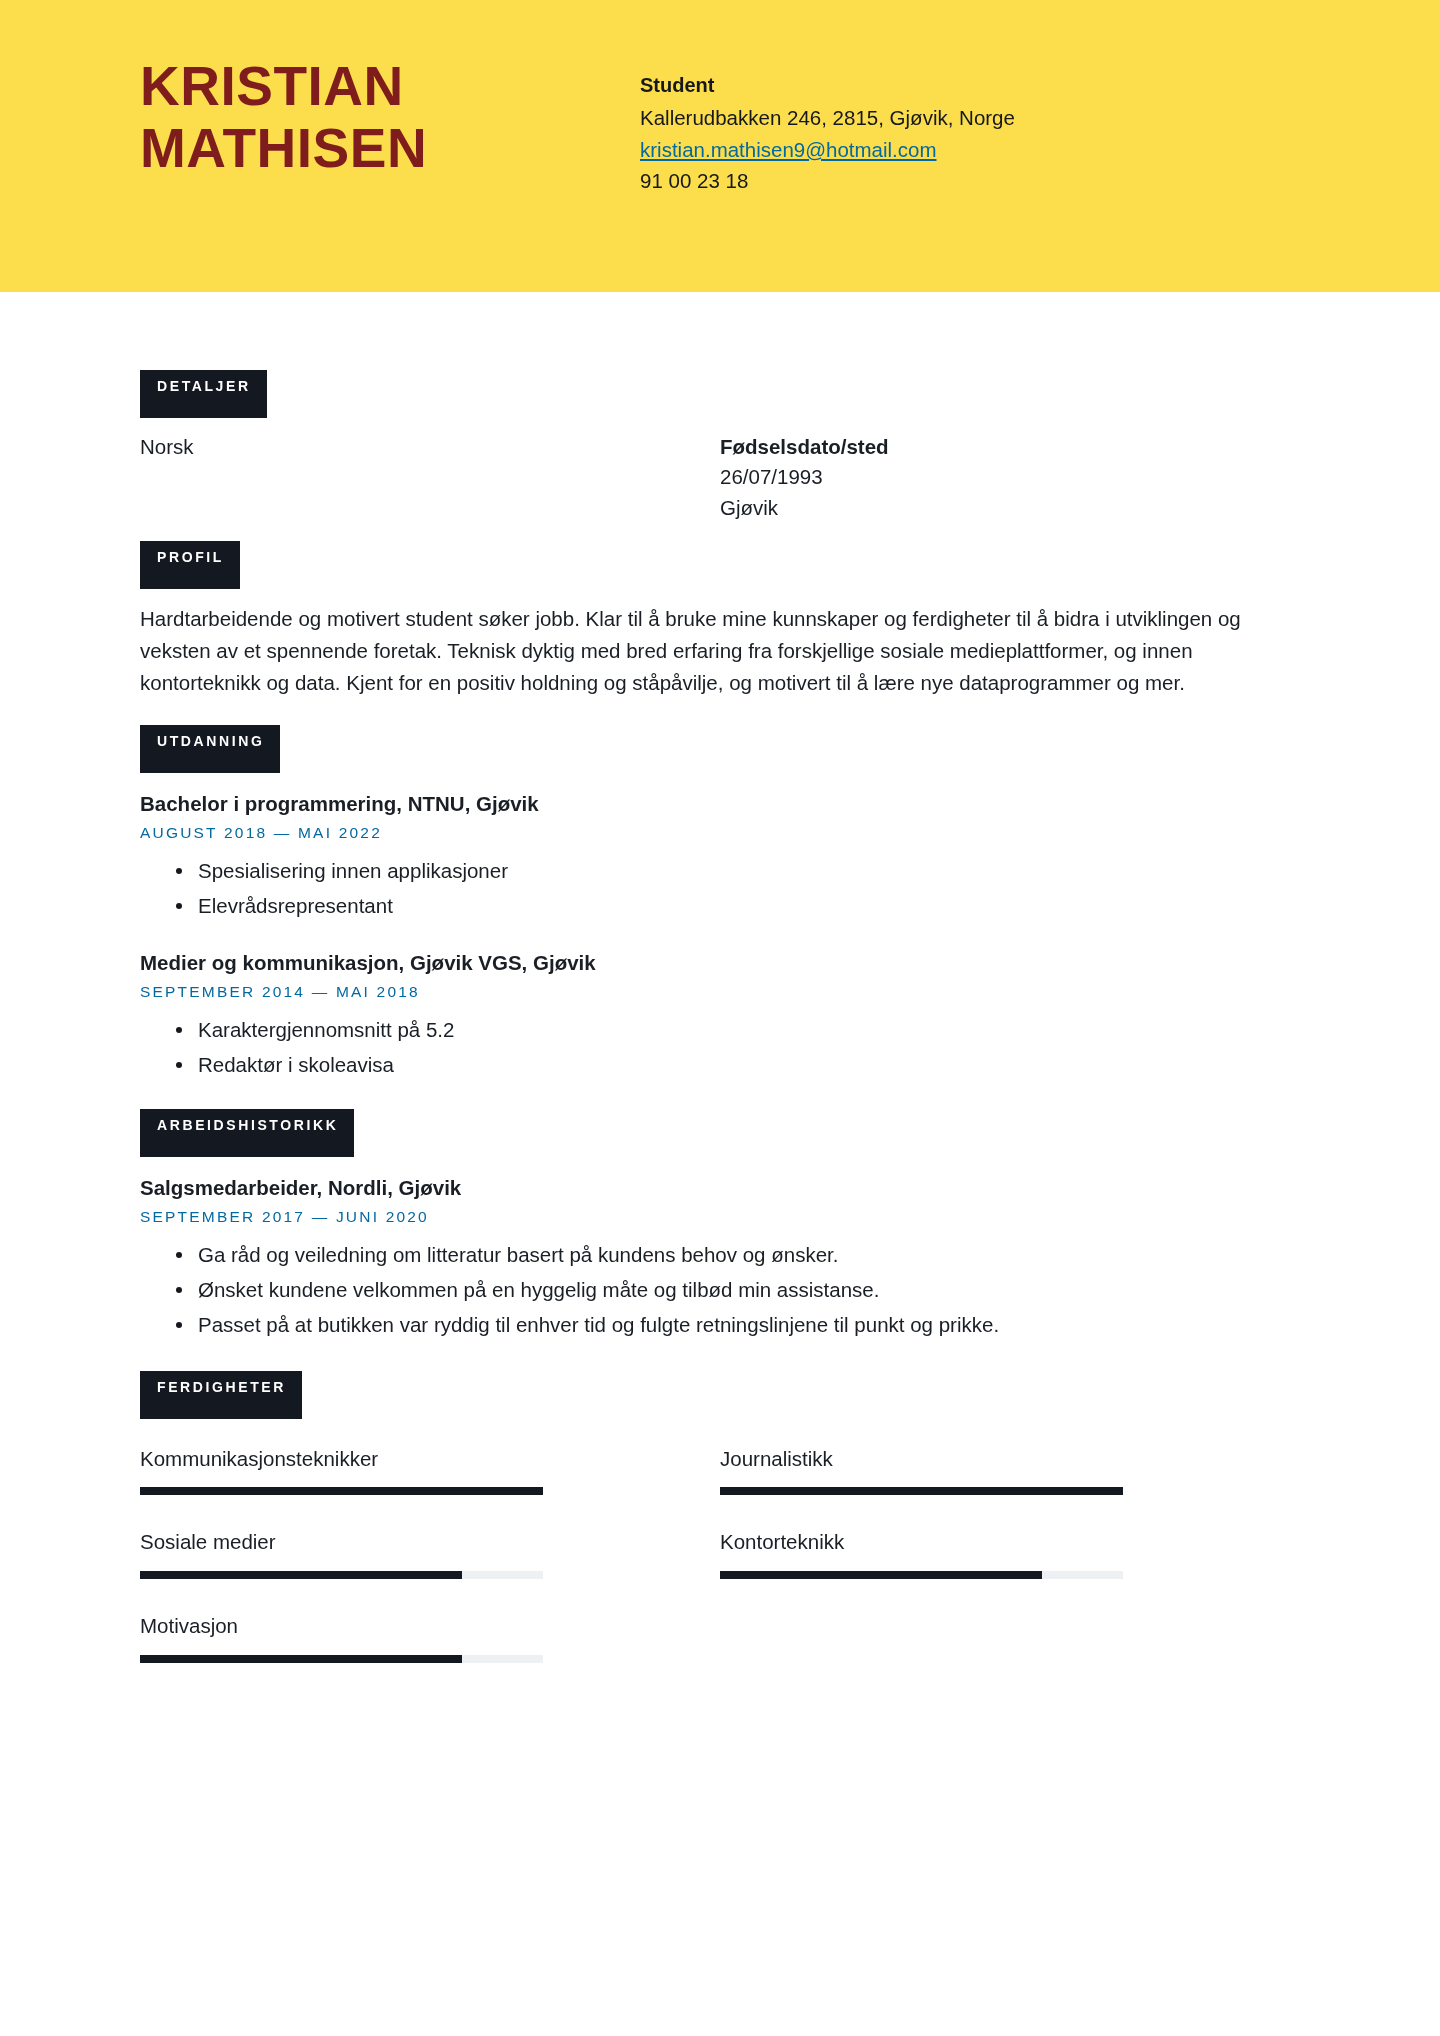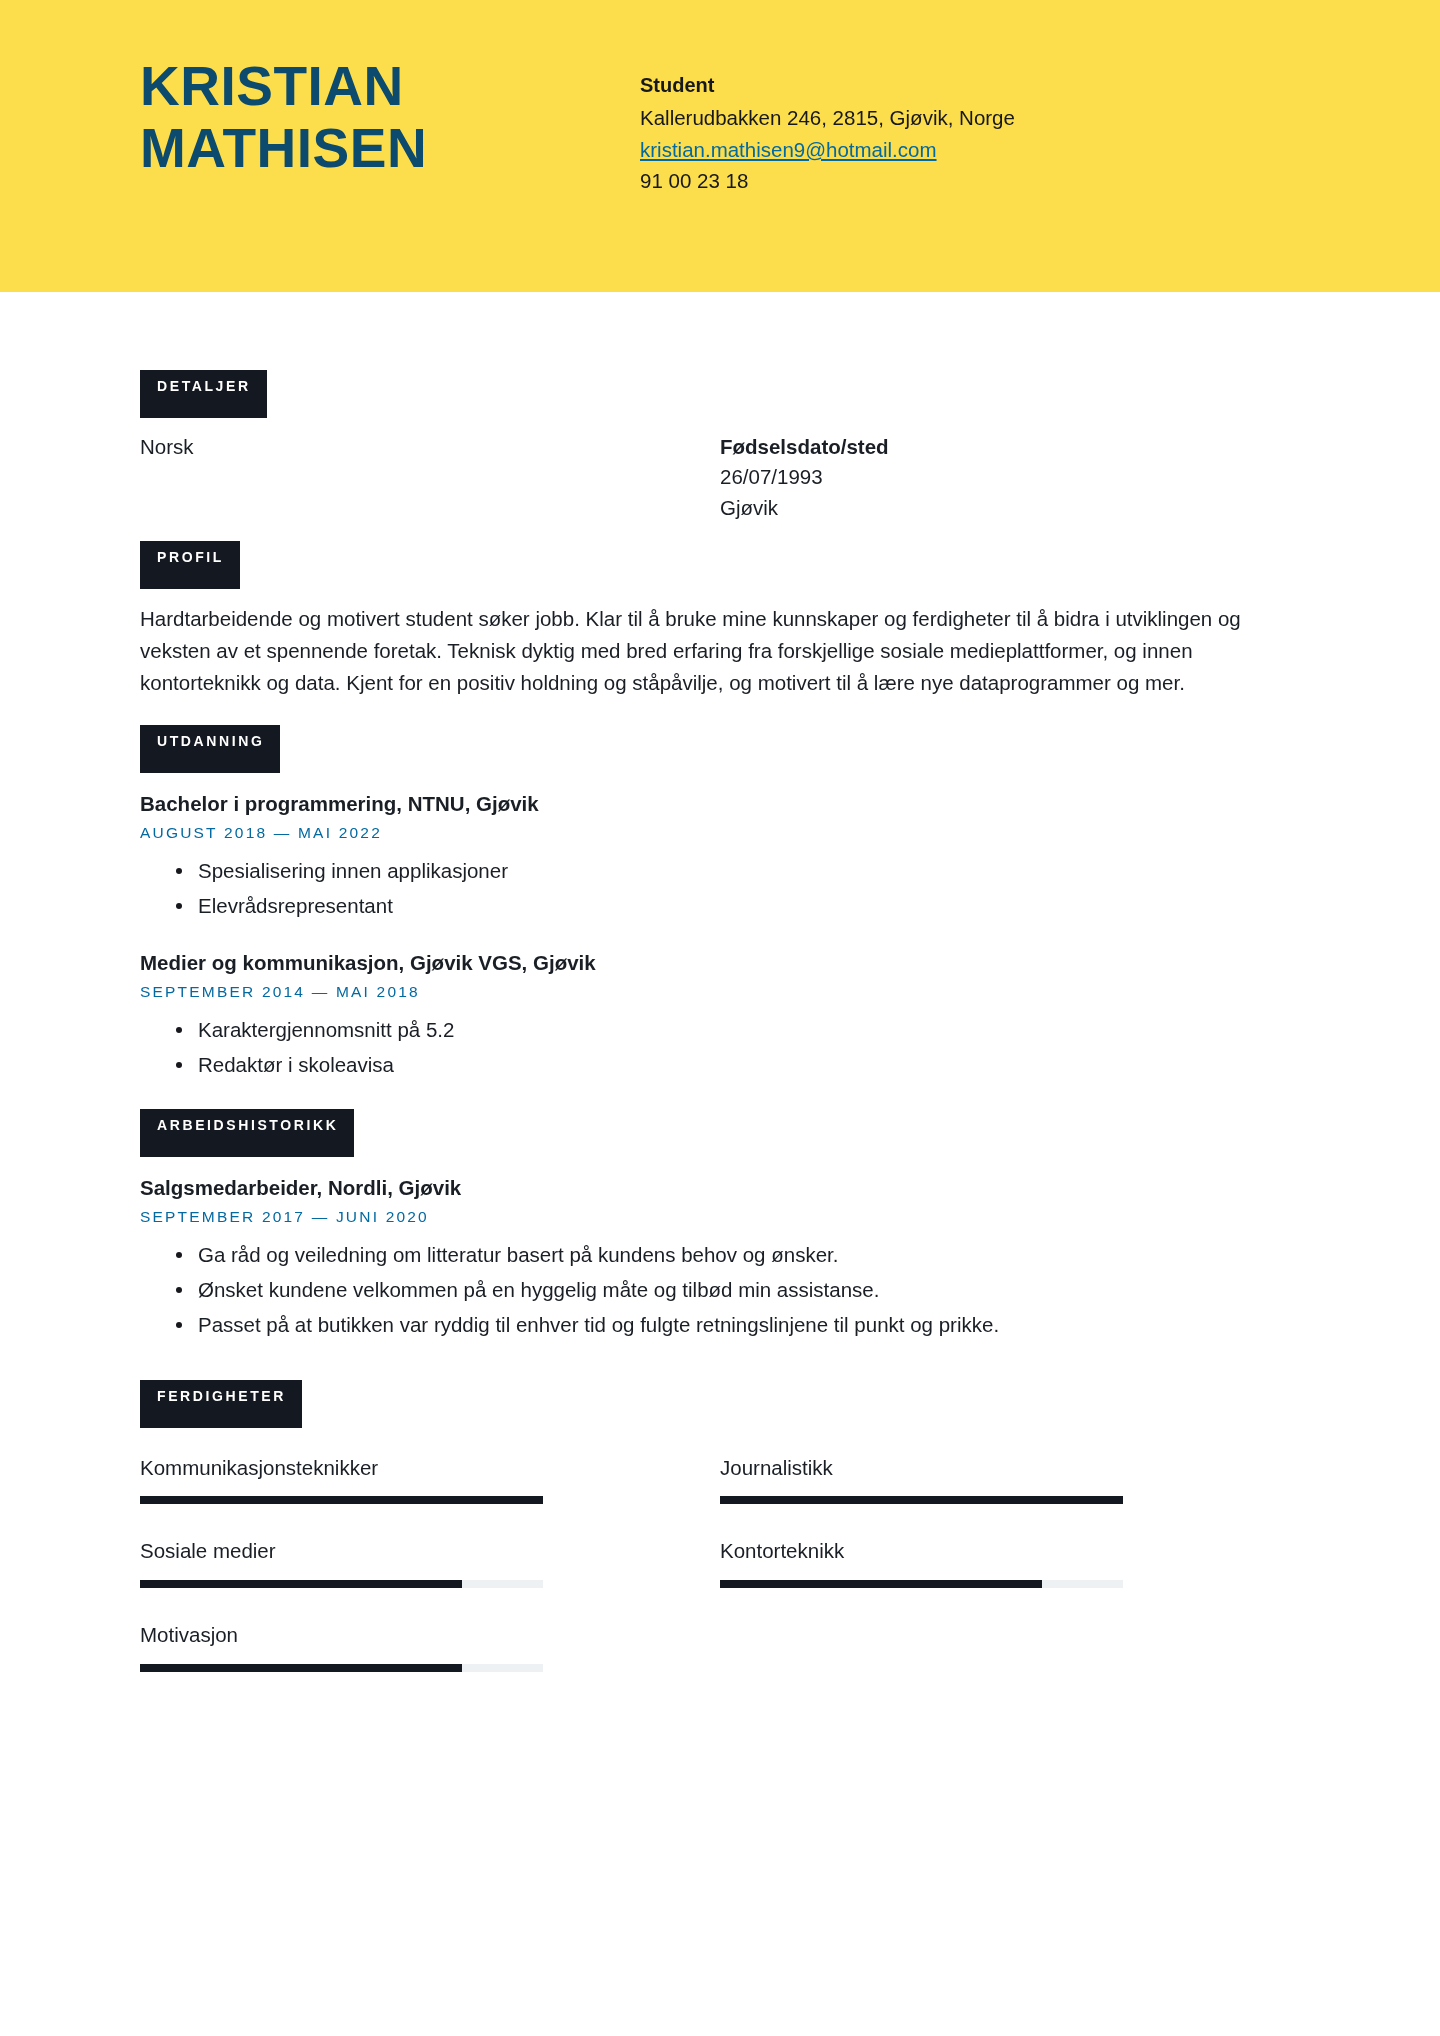--- a/index.html
+++ b/index.html
@@ -34,21 +34,21 @@
   .header-left {
     width: 640px;
     padding-left: 140px;
     box-sizing: border-box;
   }
   .name {
     font-size: 55px;
     font-weight: 700;
     line-height: 1.13;
     letter-spacing: 0.5px;
-    color: #0c4a6e;
+    color: #7f1d1d;
     margin: 0;
     text-transform: uppercase;
   }
   .name span { display: block; }
   .header-right {
     padding-top: 15px;
     font-size: 21px;
     line-height: 1.52;
     color: #16181d;
   }
@@ -237,21 +237,21 @@
       <div class="entry" style="margin-top:26px;">
         <p class="entry-title">Medier og kommunikasjon, Gjøvik VGS, Gjøvik</p>
         <p class="entry-date">SEPTEMBER 2014 — MAI 2018</p>
         <ul class="bullets">
           <li>Karaktergjennomsnitt på 5.2</li>
           <li>Redaktør i skoleavisa</li>
         </ul>
       </div>
     </section>
 
-    <section class="section" style="margin-bottom:39px;">
+    <section class="section" style="margin-bottom:30px;">
       <div class="section-title">ARBEIDSHISTORIKK</div>
 
       <div class="entry">
         <p class="entry-title">Salgsmedarbeider, Nordli, Gjøvik</p>
         <p class="entry-date">SEPTEMBER 2017 — JUNI 2020</p>
         <ul class="bullets">
           <li>Ga råd og veiledning om litteratur basert på kundens behov og ønsker.</li>
           <li>Ønsket kundene velkommen på en hyggelig måte og tilbød min assistanse.</li>
           <li>Passet på at butikken var ryddig til enhver tid og fulgte retningslinjene til punkt og prikke.</li>
         </ul>

